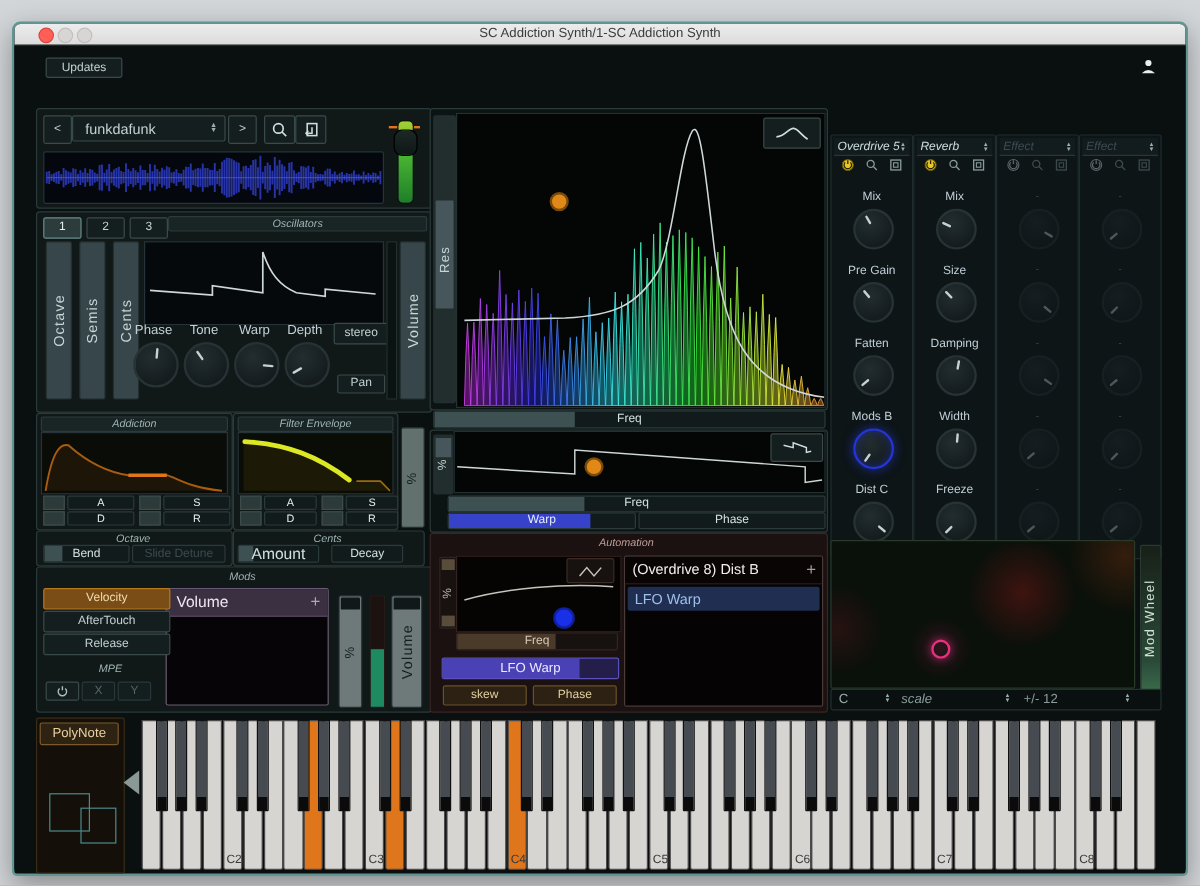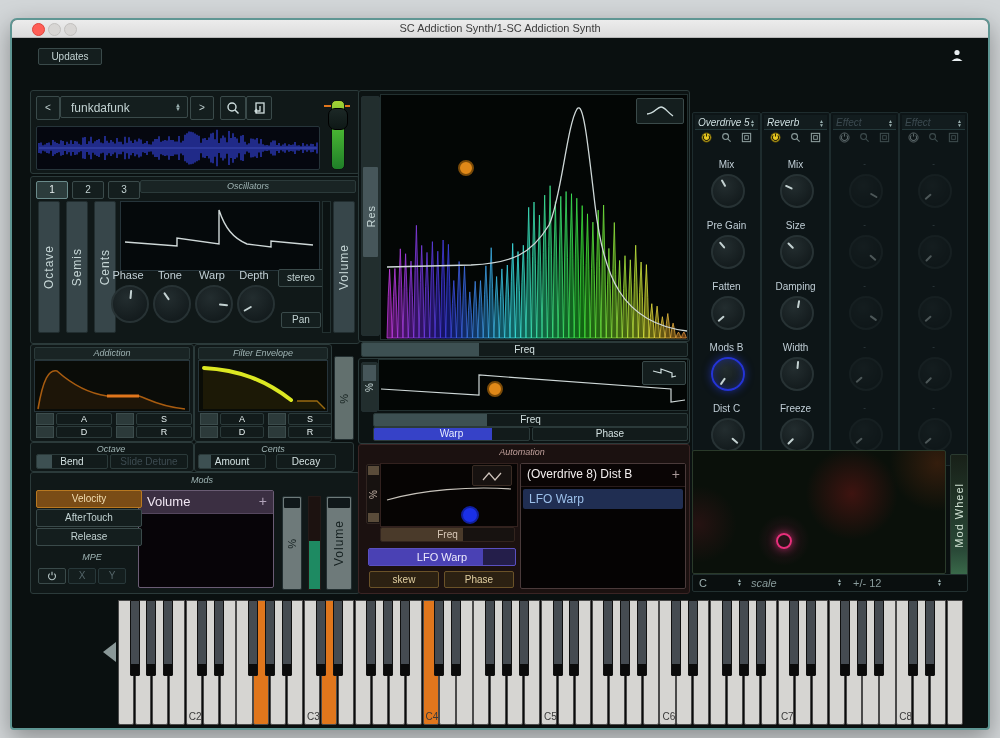--- a/index.html
+++ b/index.html
@@ -143,21 +143,21 @@
           <div class="lbl" style="font-size:10px;line-height:13px;">Bend</div>
         </div>
     <div class="hslider" style="left:98px;top:416px;width:76px;height:13px;">
           <div class="lbl dimtxt" style="font-size:10px;line-height:13px;">Slide Detune</div>
         </div>
 
     <div class="panel" style="left:182px;top:404px;width:158px;height:28px;"></div>
     <div class="shead" style="left:186px;top:406px;width:150px;height:10px;border:none;background:none;">Cents</div>
     <div class="hslider" style="left:186px;top:416px;width:66px;height:13px;">
           <div class="fill" style="width:18%;"></div>
-          <div class="lbl" style="font-size:10px;line-height:13px;">Amount</div>
+          <div class="lbl" style="font-size:13px;line-height:13px;">Amount</div>
         </div>
     <div class="hslider" style="left:264px;top:416px;width:58px;height:13px;">
           <div class="lbl" style="font-size:10px;line-height:13px;">Decay</div>
         </div>
 
     <div class="panel" style="left:18px;top:434px;width:328px;height:120px;"></div>
     <div class="shead" style="left:120px;top:437px;width:140px;height:10px;border:none;background:none;">Mods</div>
     <div id="mods-btns"></div>
     <div class="shead" style="left:30px;top:514px;width:100px;height:10px;border:none;background:none;">MPE</div>
     <div class="icon-btn" style="left:26px;top:530px;width:26px;height:14px;">
@@ -523,20 +523,25 @@
     </div>
     <div class="abs" style="left:680px;top:536px;width:274px;height:16px;background:#0a0f0f;border:1px solid #223030;border-radius:2px;">
       <span class="abs" style="left:6px;top:2px;font-size:11px;color:#9aacac;">C</span>
       <span class="arr" style="position:absolute;left:44px;top:3px;">▲<br>▼</span>
       <span class="abs" style="left:58px;top:2px;font-size:11px;color:#8a9c9c;font-style:italic;">scale</span>
       <span class="arr" style="position:absolute;left:144px;top:3px;">▲<br>▼</span>
       <span class="abs" style="left:160px;top:2px;font-size:11px;color:#8a9c9c;">+/- 12</span>
       <span class="arr" style="position:absolute;left:244px;top:3px;">▲<br>▼</span>
     </div>
 
+    <div class="abs" style="left:18px;top:560px;width:72px;height:128px;background:#140f09;border:1px solid #3a2c18;border-radius:2px;">
+      <div class="btn" style="left:2px;top:3px;width:64px;height:17px;line-height:17px;background:#2e2212;border-color:#7a5a2a;color:#e8d0a0;font-size:11px;">PolyNote</div>
+      <div class="abs" style="left:10px;top:62px;width:32px;height:30px;border:1px solid #4a8a8a;"></div>
+      <div class="abs" style="left:36px;top:74px;width:28px;height:28px;border:1px solid #4a8a8a;"></div>
+    </div>
     <div class="abs" style="left:91px;top:604px;width:0;height:0;border-top:10px solid transparent;border-bottom:10px solid transparent;border-right:13px solid #8a9898;"></div>
     <div id="keys" class="abs" style="left:106px;top:562px;width:846px;height:126px;background:#0c0c0c;">
           <div class="wkey" style="left: 0px; width: 16.12px; height: 125px;"></div>
           <div class="wkey" style="left: 16.92px; width: 16.12px; height: 125px;"></div>
           <div class="wkey" style="left: 33.84px; width: 16.12px; height: 125px;"></div>
           <div class="wkey" style="left: 50.76px; width: 16.12px; height: 125px;"></div>
           <div class="wkey" style="left: 67.68px; width: 16.12px; height: 125px;">
             <span class="klabel">C2</span>
           </div>
           <div class="wkey" style="left: 84.6px; width: 16.12px; height: 125px;"></div>

